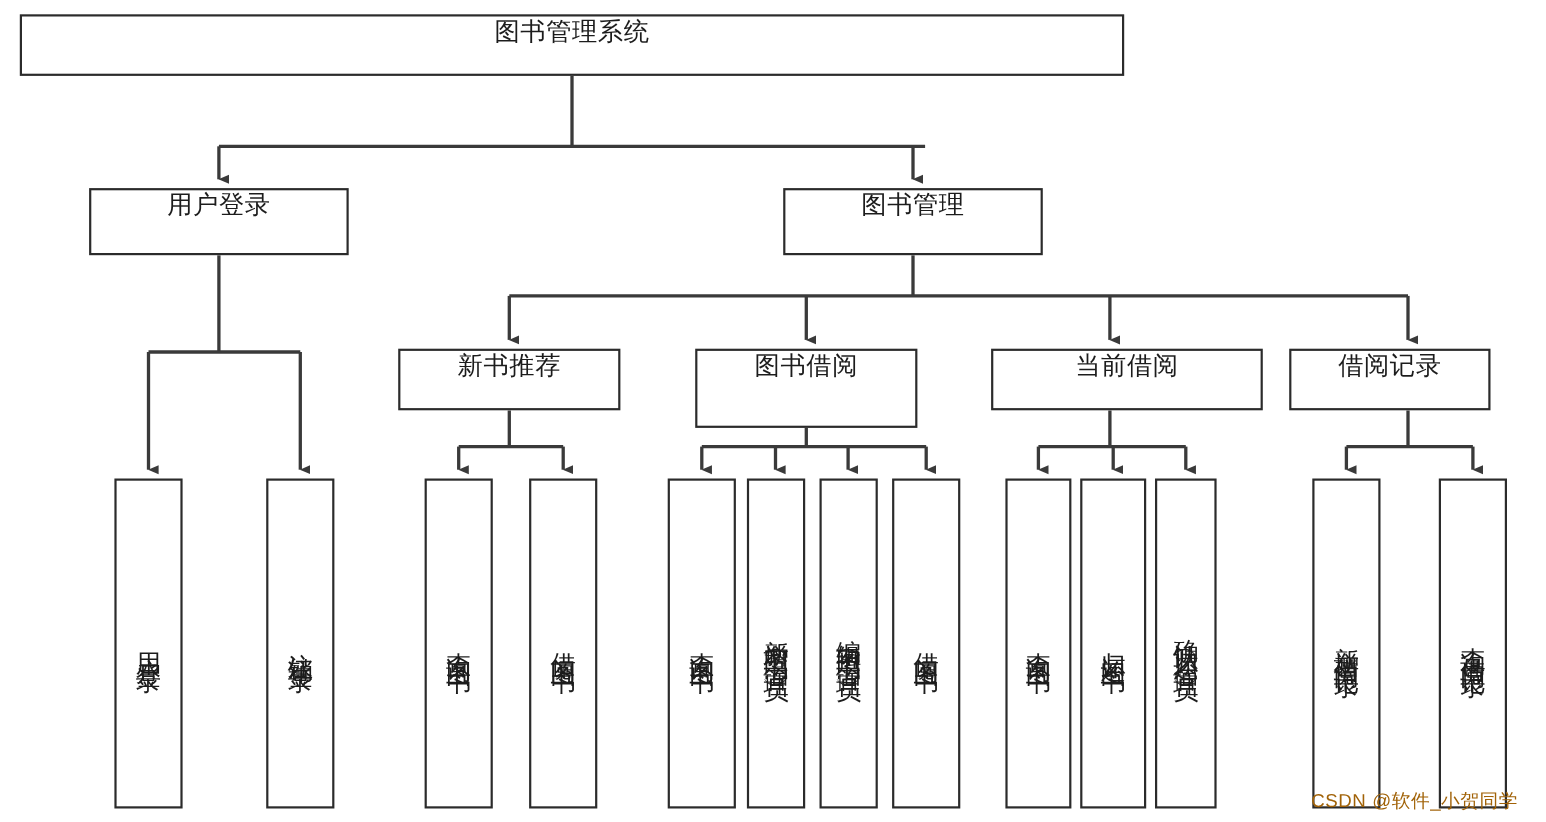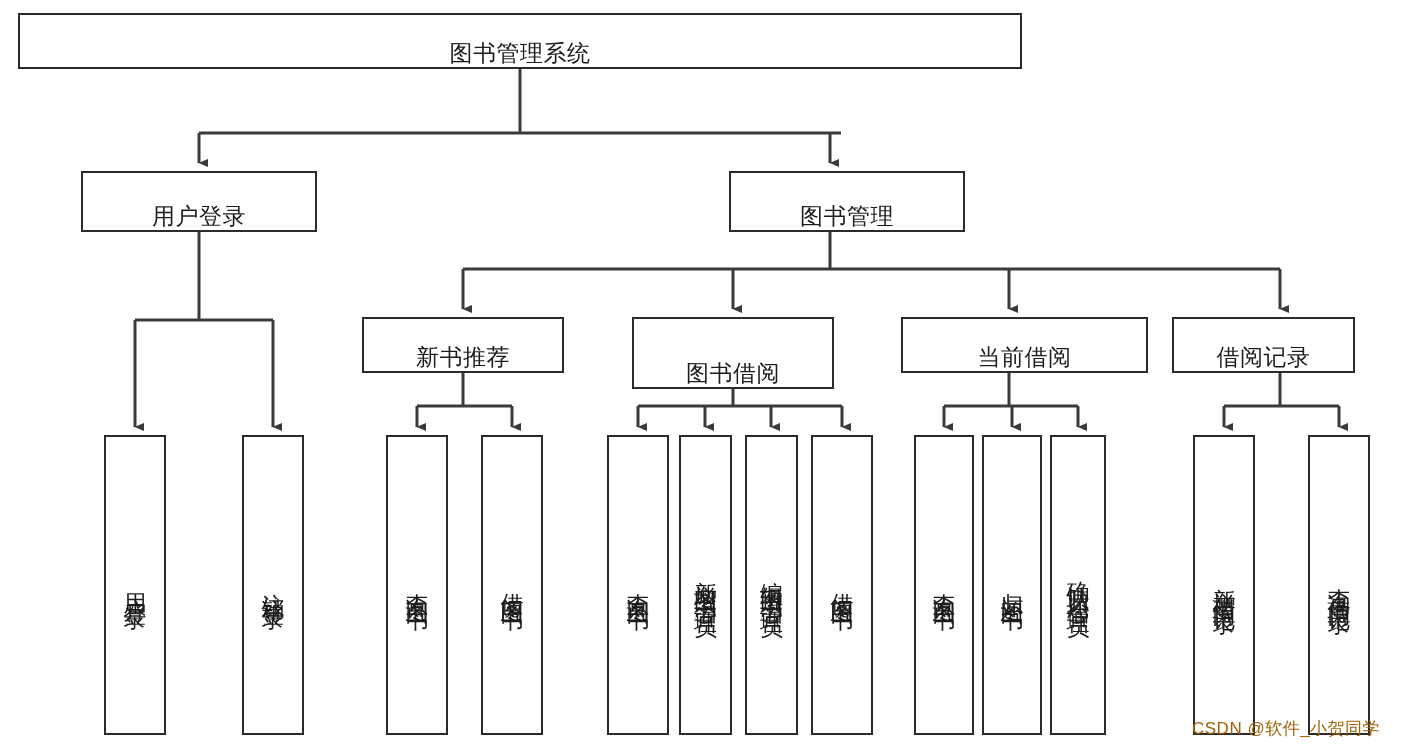--- a/index.html
+++ b/index.html
@@ -23,21 +23,21 @@
     top: 0;
     width: 1405px;
     height: 747px;
   }
   .node {
     position: absolute;
     box-sizing: border-box;
     border: 2.5px solid #2b2b2b;
     background: #ffffff;
     display: flex;
-    align-items: flex-end;
+    align-items: flex-start;
     justify-content: center;
     color: #1c1c1c;
   }
   .node .label {
     display: block;
     text-align: center;
     line-height: 1.18;
   }
   .node.horizontal .label {
     font-size: 23px;
@@ -119,21 +119,21 @@
     </g>
   </svg>
 
   <div class="node horizontal" style="left: 18px; top: 13px; width: 1004px; height: 56px;">
     <span class="label">图书管理系统</span>
   </div>
 
   <div class="node horizontal" style="left: 81px; top: 171px; width: 236px; height: 61px;">
     <span class="label">用户登录</span>
   </div>
-  <div class="node horizontal" style="left: 729px; top: 171px; width: 236px; height: 61px;">
+  <div class="node horizontal" style="left: 712px; top: 171px; width: 236px; height: 61px;">
     <span class="label">图书管理</span>
   </div>
 
   <div class="node horizontal" style="left: 362px; top: 317px; width: 202px; height: 56px;">
     <span class="label">新书推荐</span>
   </div>
   <div class="node horizontal" style="left: 632px; top: 317px; width: 202px; height: 72px;">
     <span class="label">图书借阅</span>
   </div>
   <div class="node horizontal" style="left: 901px; top: 317px; width: 247px; height: 56px;">

